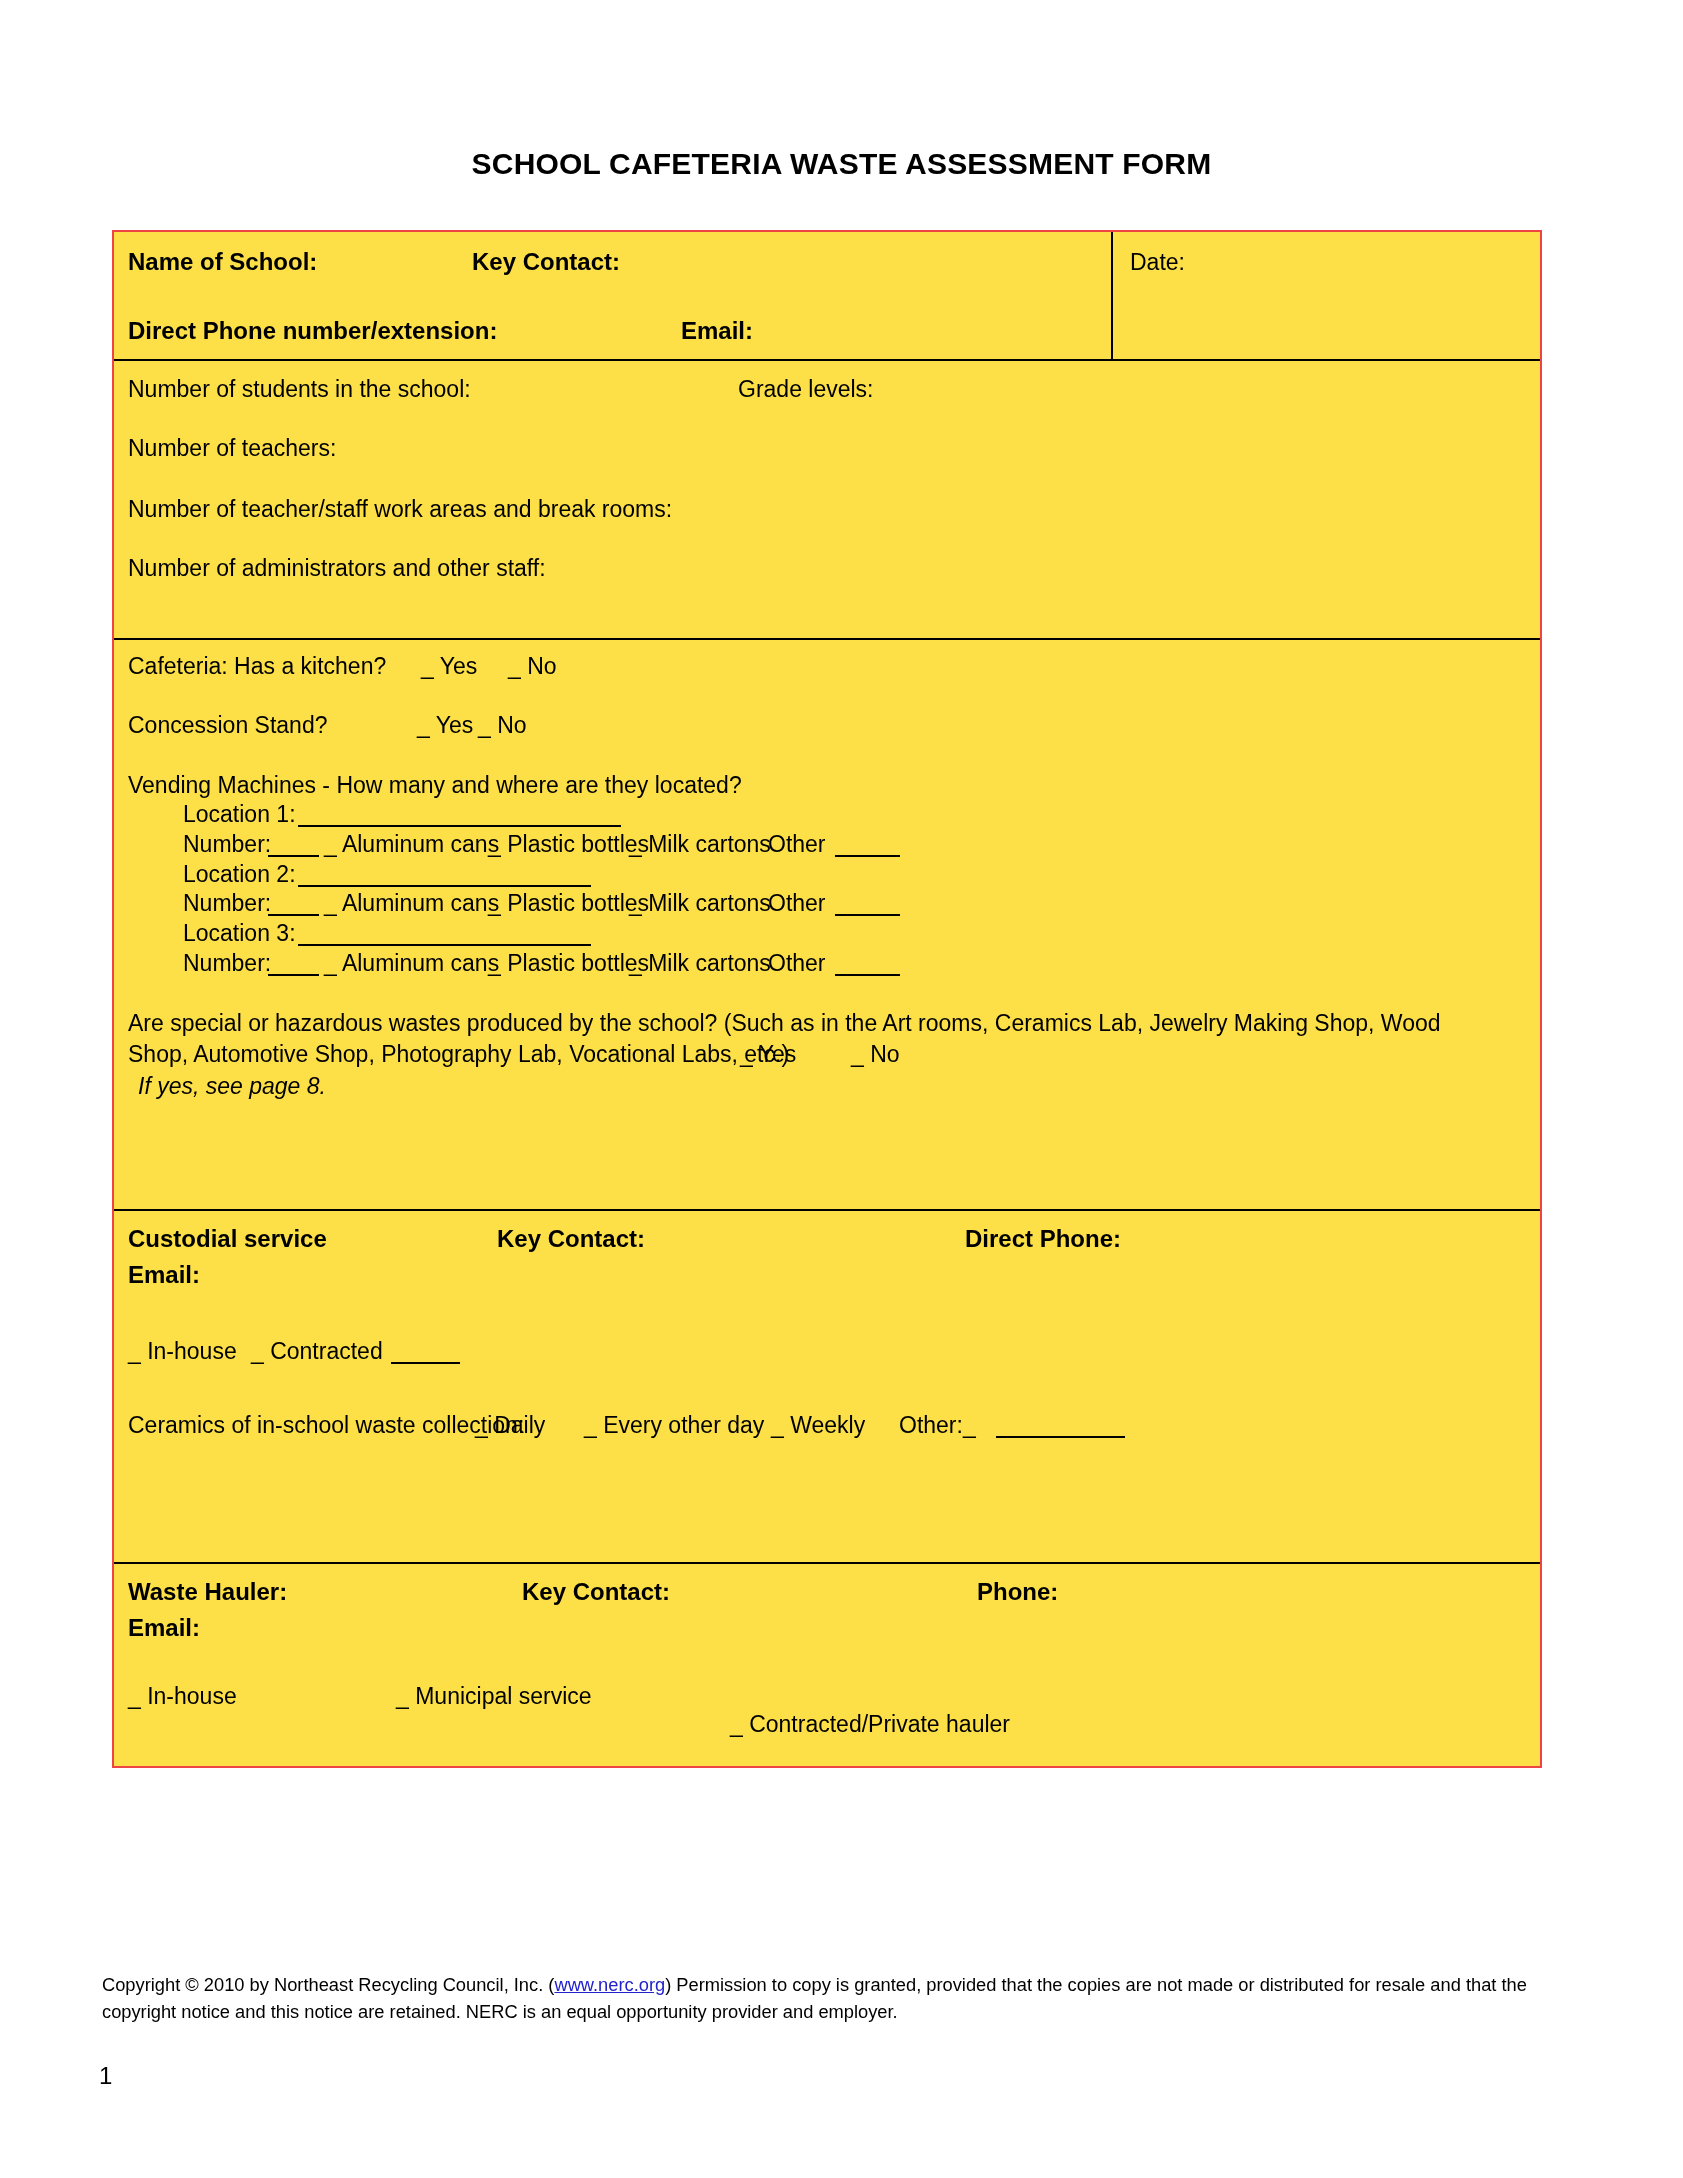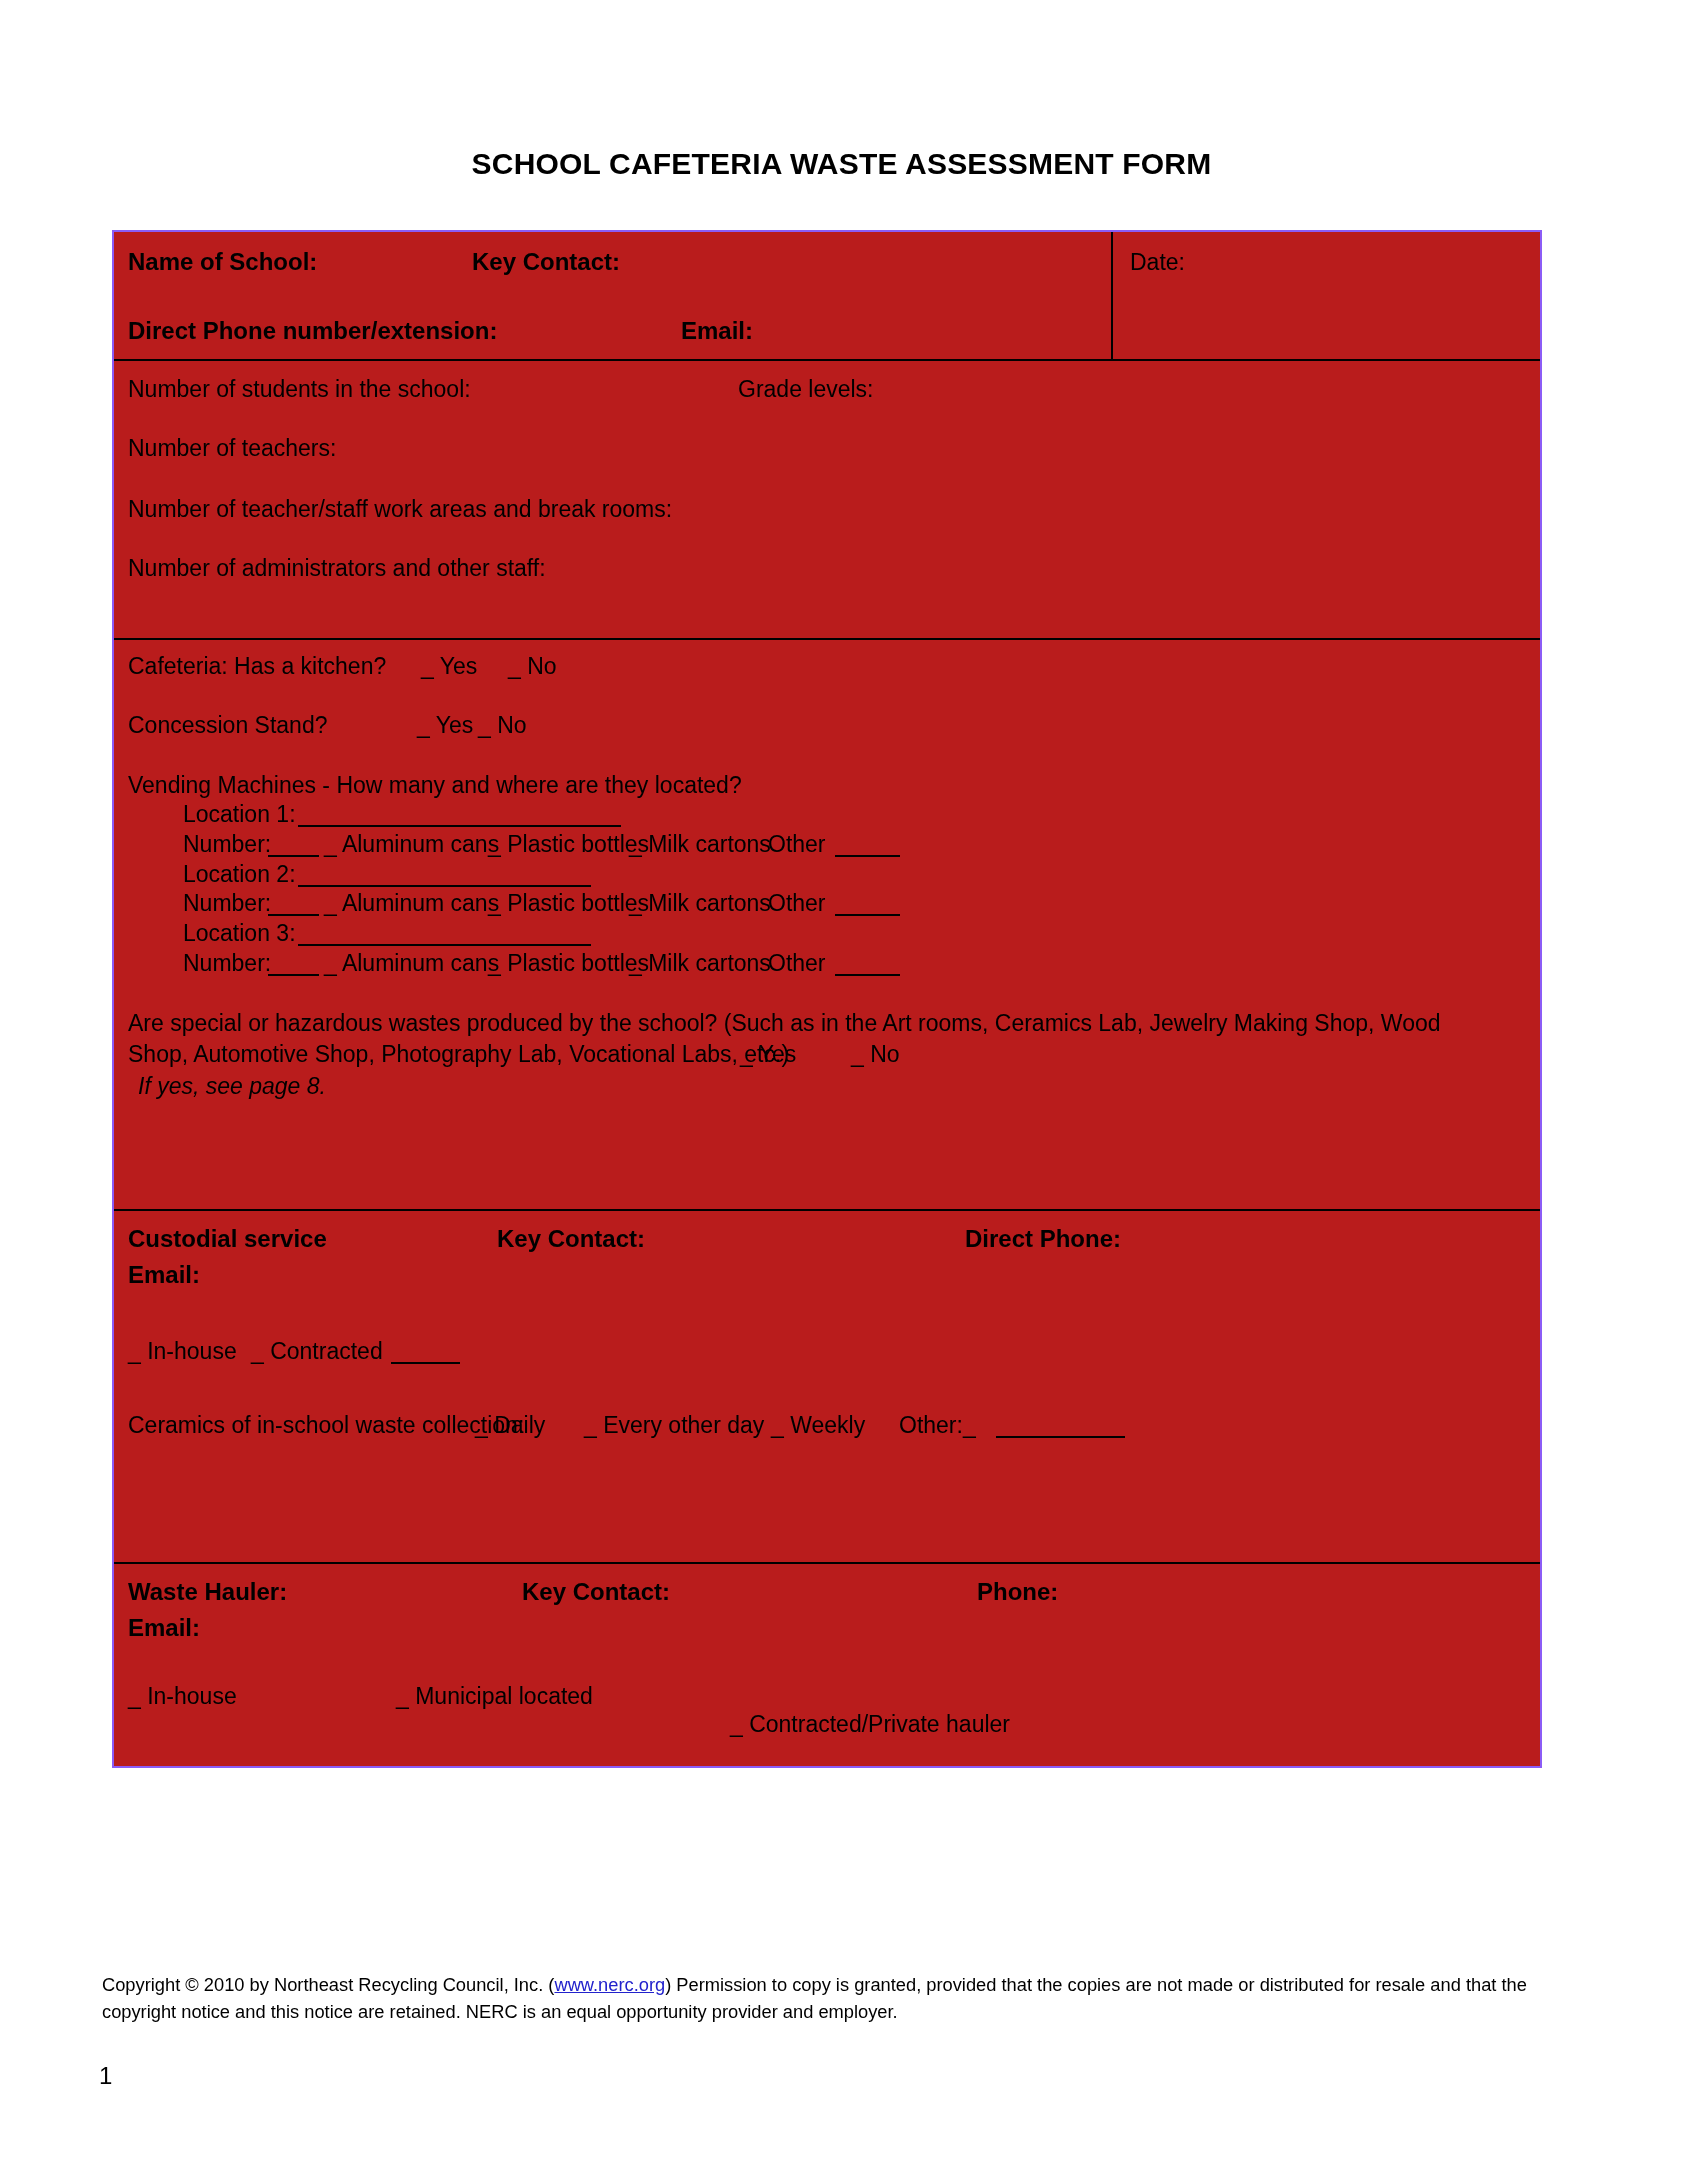--- a/index.html
+++ b/index.html
@@ -32,23 +32,23 @@
     padding-top: 147px;
     margin: 0 0 0 0;
   }
 
   
   .form-table {
     position: absolute;
     left: 112px;
     top: 230px;
     width: 1430px;
-    border: 2px solid #8b5cf6;
-    box-sizing: border-box;
-    background: #b91c1c;
+    border: 2px solid #ef4444;
+    box-sizing: border-box;
+    background: #fde047;
   }
   .sec {
     border-bottom: 2px solid #000;
     box-sizing: border-box;
     position: relative;
   }
   .sec:last-child { border-bottom: none; }
 
   
   .sec-contact {
@@ -202,21 +202,21 @@
       <span class="abs line-under" style="left:882px; top:201px; width:129px; height:24px;"></span>
     </div>
 
     <div class="sec sec-hauler">
       <span class="abs bold-lbl" style="left:14px; top:14px;">Waste Hauler:</span>
       <span class="abs bold-lbl" style="left:408px; top:14px;">Key Contact:</span>
       <span class="abs bold-lbl" style="left:863px; top:14px;">Phone:</span>
       <span class="abs bold-lbl" style="left:14px; top:50px;">Email:</span>
 
       <span class="abs norm-lbl" style="left:14px; top:119px;">_ In-house</span>
-      <span class="abs norm-lbl" style="left:282px; top:119px;">_ Municipal located</span>
+      <span class="abs norm-lbl" style="left:282px; top:119px;">_ Municipal service</span>
       <span class="abs norm-lbl" style="left:616px; top:119px;margin-top:28px;">_ Contracted/Private hauler</span>
     </div>
 
   </div>
 
   <div class="footer">
     <span>Copyright © 2010 by Northeast Recycling Council, Inc.  (</span><span class="link">www.nerc.org</span><span>)  Permission to copy is granted, provided that the copies are not made or distributed for resale and that the copyright notice and this notice are retained. NERC is an equal opportunity provider and employer.</span>
   </div>
 
   <div class="page-num">1</div>

